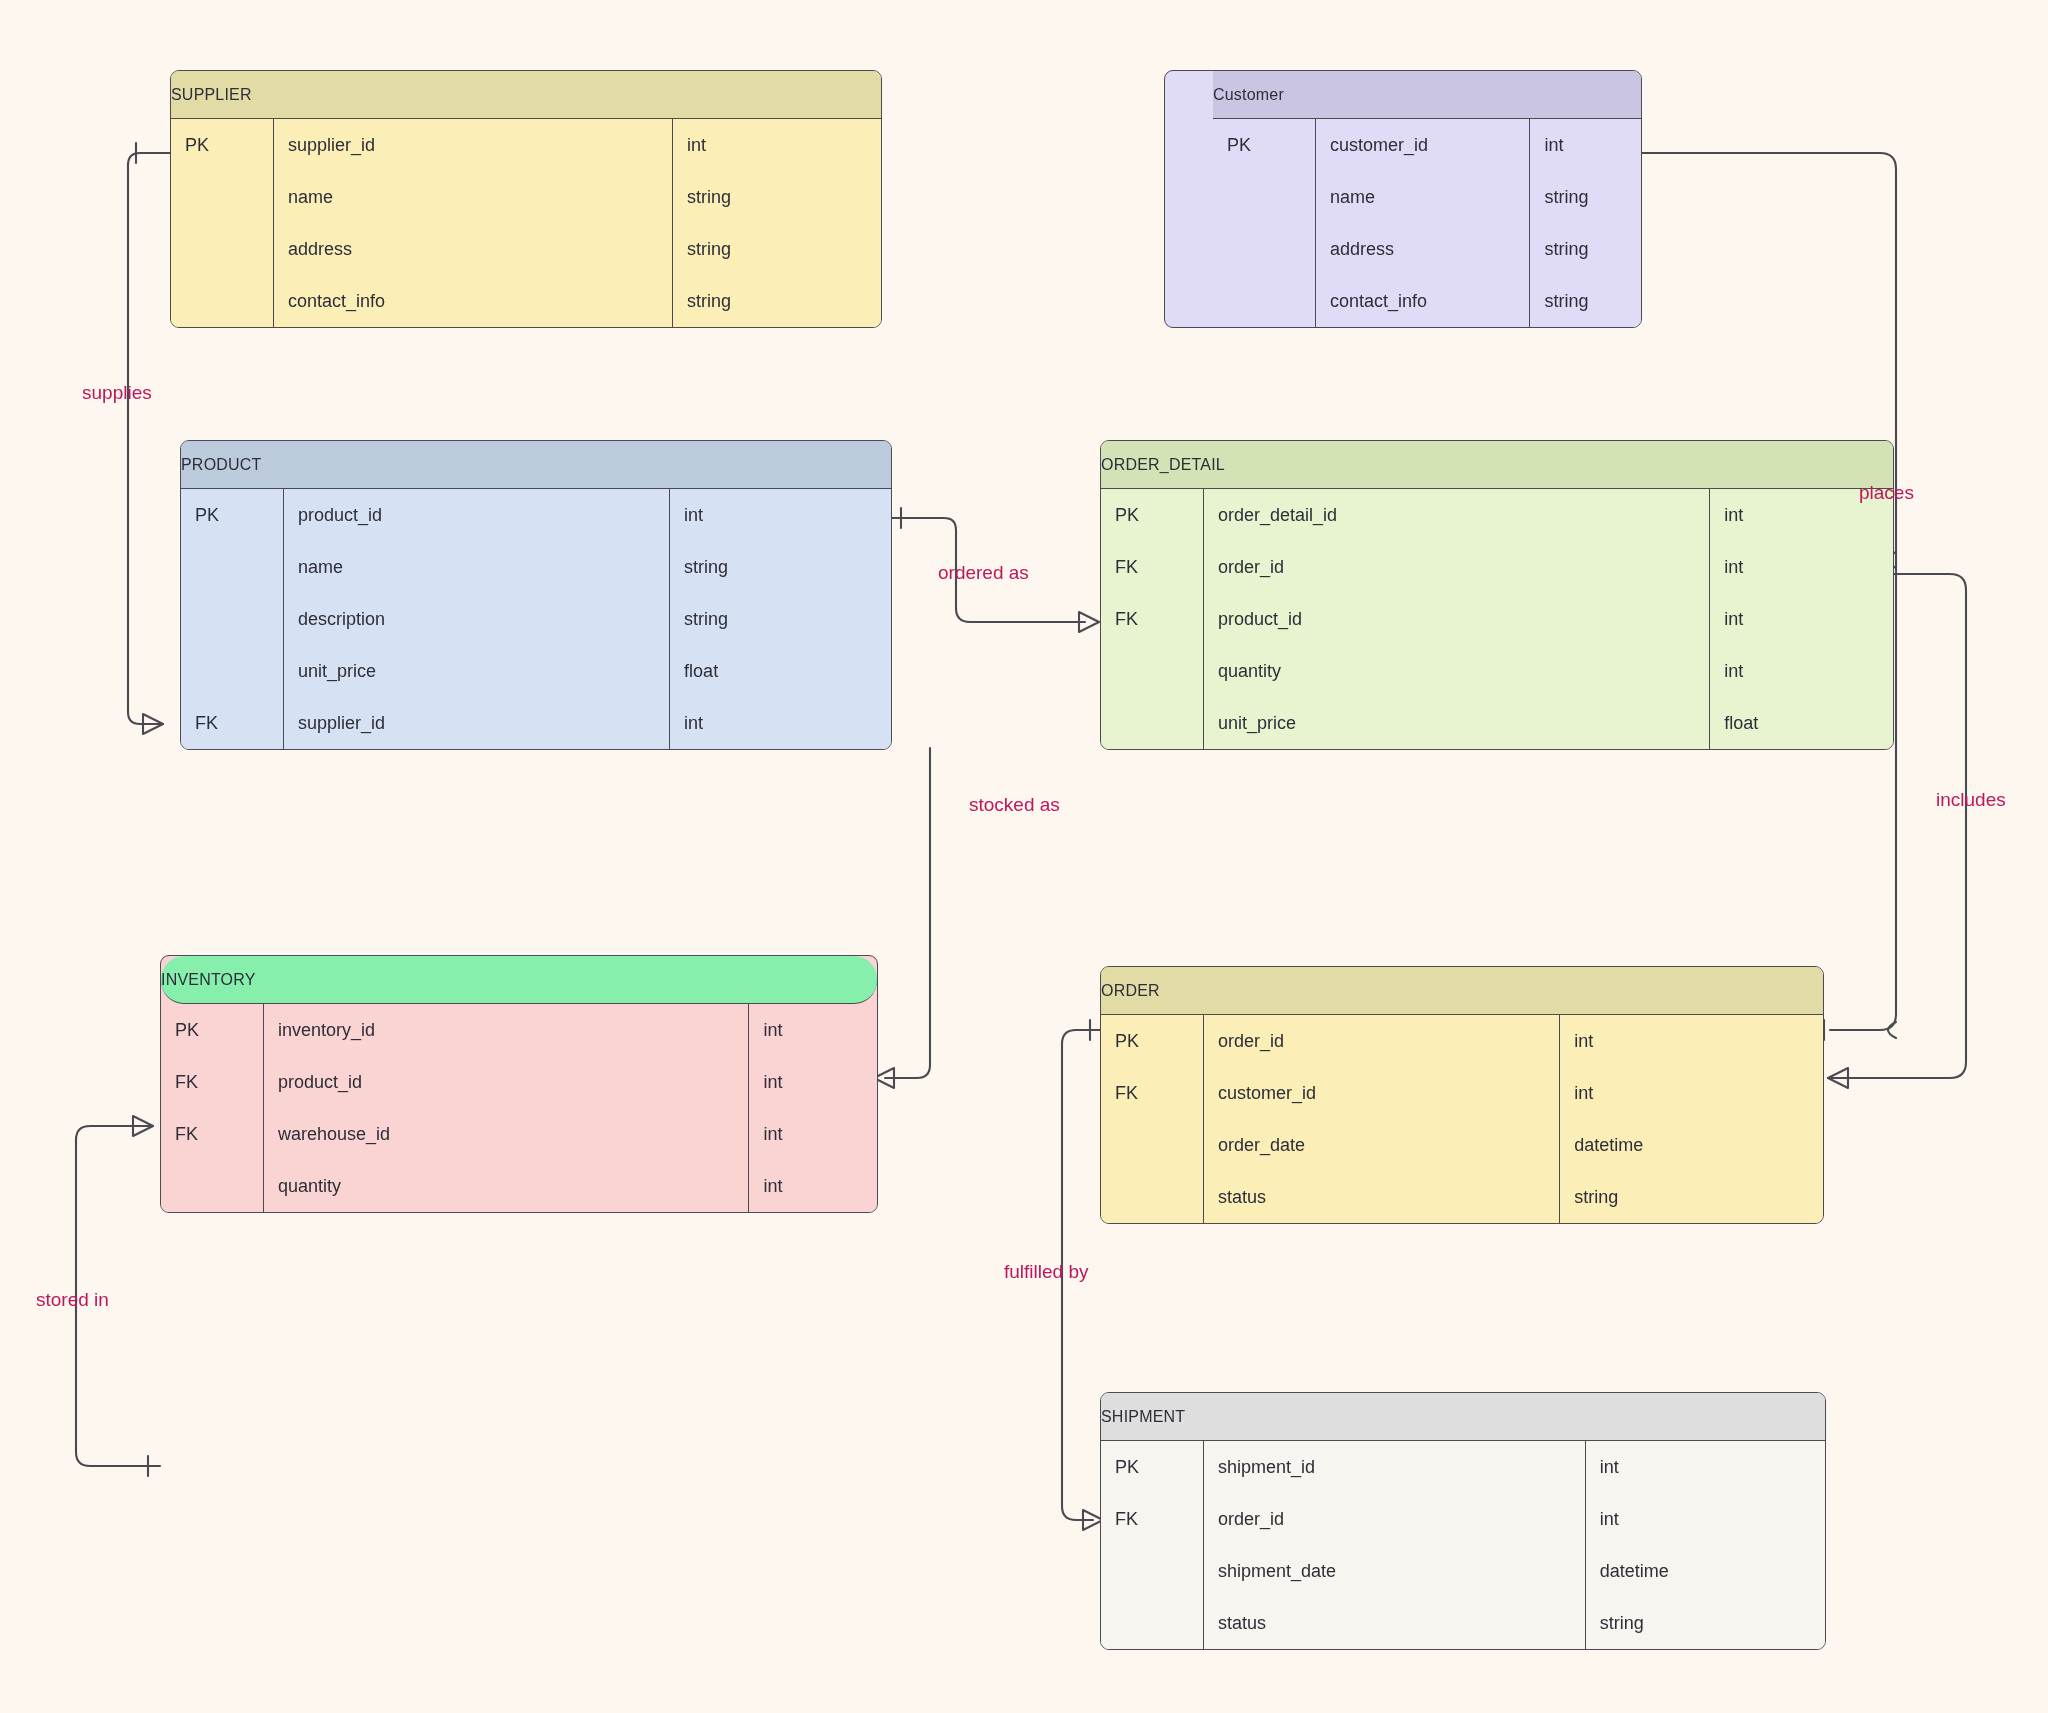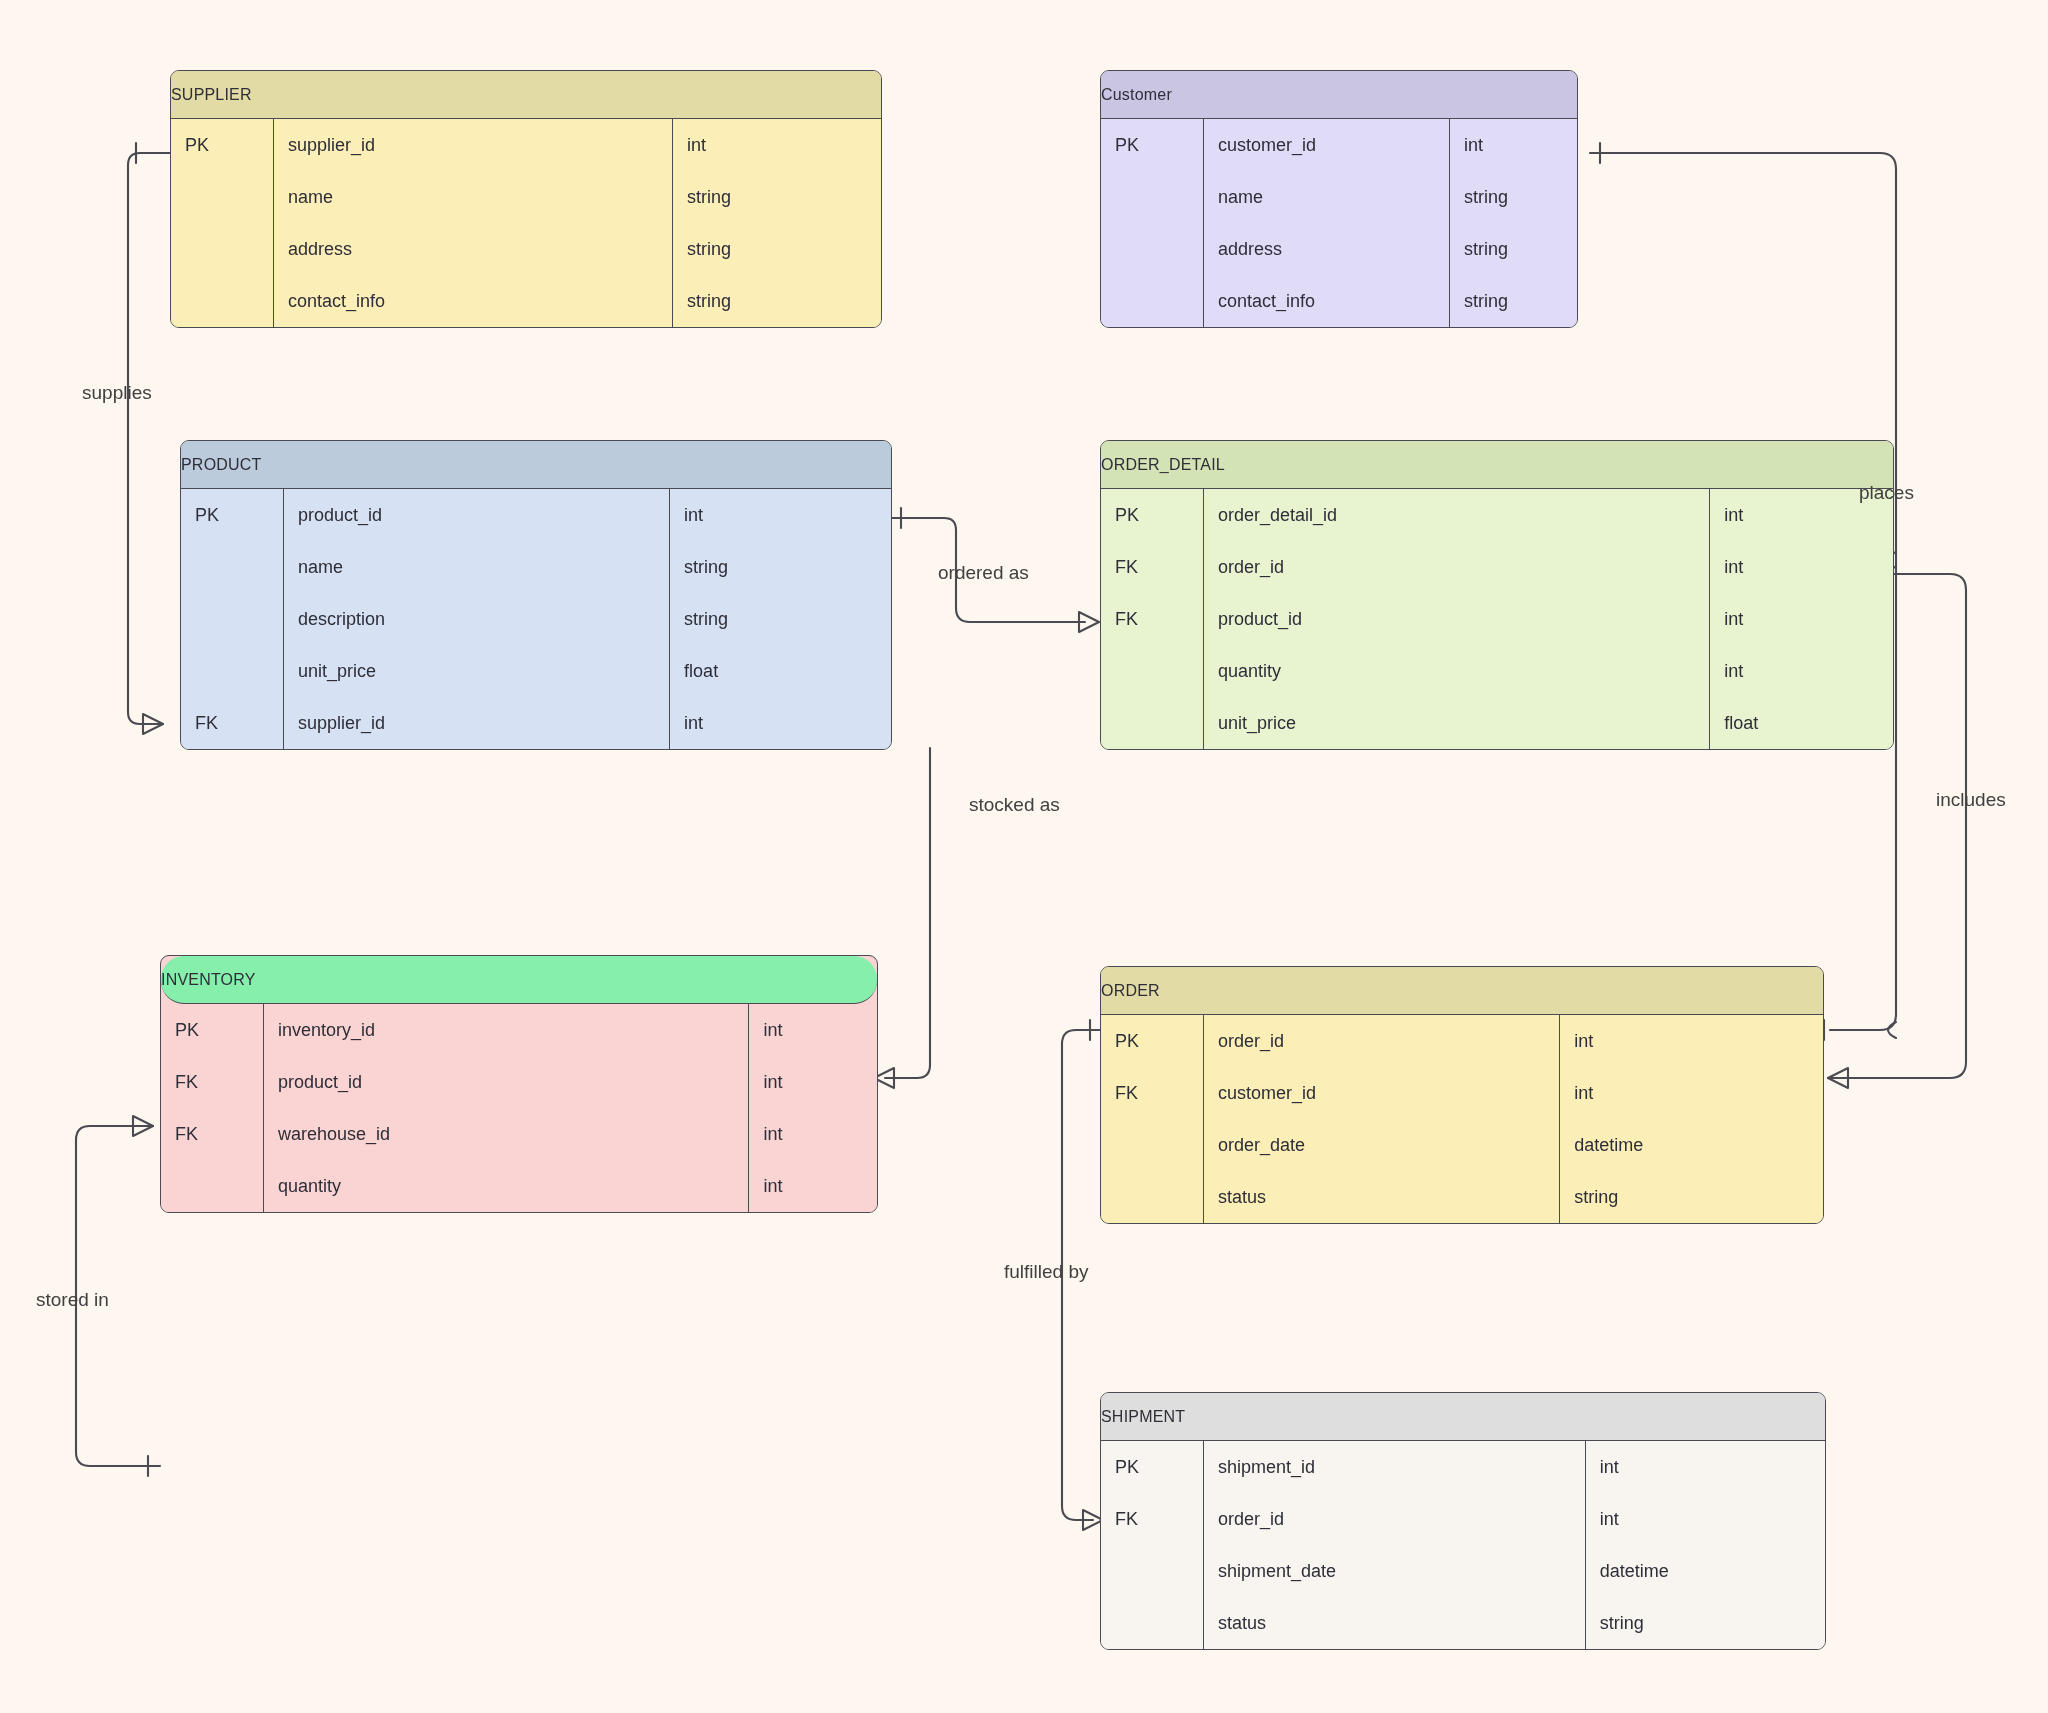--- a/index.html
+++ b/index.html
@@ -89,21 +89,21 @@
     position: absolute;
     left: 0; top: 0;
     width: 2048px;
     height: 1713px;
     pointer-events: none;
   }
   .rel-label {
     position: absolute;
     font-size: 19px;
     line-height: 1;
-    color: #404040;
+    color: #be185d;
     white-space: nowrap;
   }
 </style>
 </head>
 <body>
 
 <div id="canvas">
 
   <svg id="wires" viewBox="0 0 2048 1713" xmlns="http://www.w3.org/2000/svg">
     <g fill="none" stroke="#4a4a52" stroke-width="2.1" stroke-linecap="round" stroke-linejoin="round">
@@ -159,21 +159,21 @@
         <span class="attr-type">string</span>
       </div>
       <div class="attr-row">
         <span class="attr-key"></span>
         <span class="attr-name">contact_info</span>
         <span class="attr-type">string</span>
       </div>
     </div>
   </div>
 
-  <div class="entity t-purple" style="left:1100px; top:70px; width:478px;">
+  <div class="entity t-purple" style="left:1164px; top:70px; width:478px;padding-left:48px;">
     <div class="entity-title">Customer</div>
     <div class="entity-body">
       <div class="attr-row">
         <span class="attr-key">PK</span>
         <span class="attr-name">customer_id</span>
         <span class="attr-type">int</span>
       </div>
       <div class="attr-row">
         <span class="attr-key"></span>
         <span class="attr-name">name</span>

